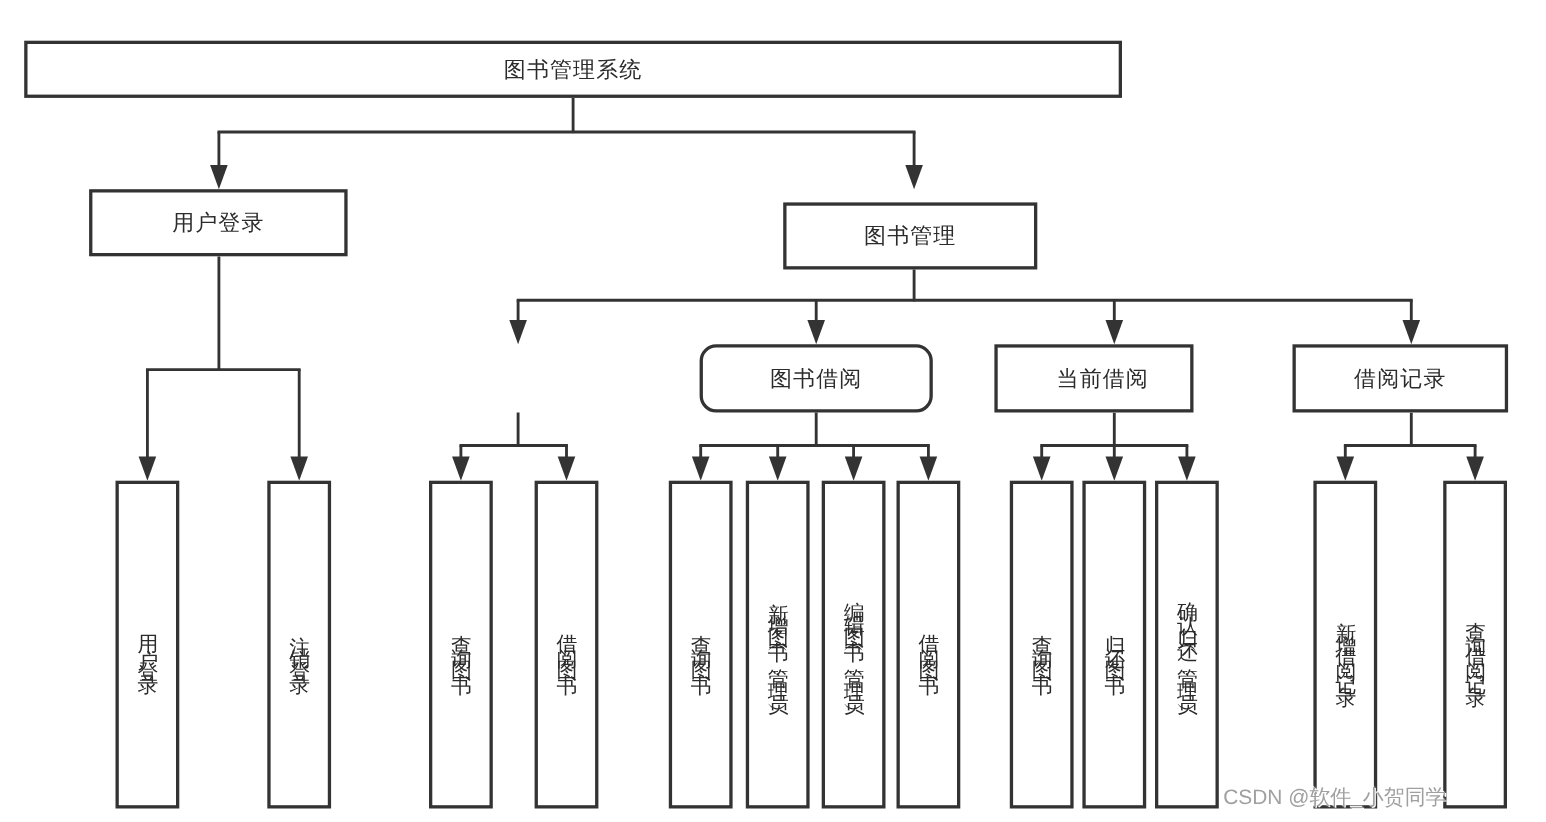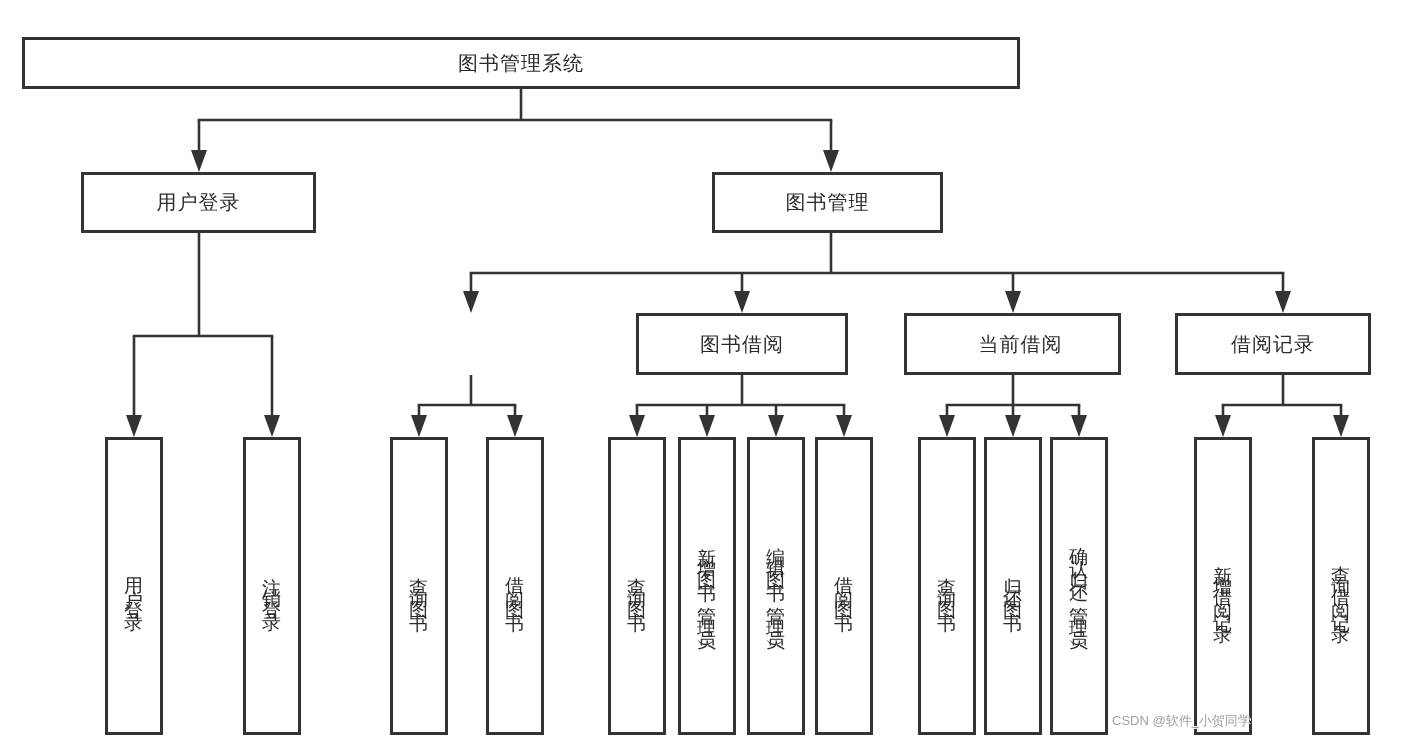--- a/index.html
+++ b/index.html
@@ -33,21 +33,21 @@
     color: var(--text);
     display: flex;
     align-items: center;
     justify-content: center;
     z-index: 1;
     font-weight: 500;
   }
   .node.h { font-size: 20px; letter-spacing: 1px; }
   .root  { left: 22px;  top: 10px;  width: 998px; height: 52px; margin-top: 27px; }
   .lvl1a { left: 81px;  top: 172px; width: 235px; height: 61px; }
-  .lvl1b { left: 712px; top: 172px; width: 231px; height: 61px; text-align: right; }
+  .lvl1b { left: 712px; top: 184px; width: 231px; height: 61px; text-align: right; }
   .lvl2  { top: 313px; width: 215px; height: 62px; }
   .leaf {
     position: absolute;
     top: 437px;
     width: 58px;
     height: 298px;
     border: 3px solid var(--line);
     background: var(--bg);
     color: var(--text);
     display: flex;
@@ -58,21 +58,21 @@
     letter-spacing: 12px;
     line-height: 1;
     z-index: 1;
     font-weight: 500;
     white-space: nowrap;
   }
   .watermark {
     position: absolute;
     left: 1112px;
     top: 712px;
-    font-size: 13px;
+    font-size: 19px;
     color: var(--wm);
     z-index: 3;
     text-shadow: 0 0 2px #ffffff, 1px 1px 0 #ffffff, -1px -1px 0 #ffffff;
     white-space: nowrap;
     text-align: center;
   }
 </style>
 </head>
 <body>
 
@@ -152,22 +152,22 @@
       <line x1="1341" y1="405" x2="1341" y2="417"></line>
       <polygon points="1333,415 1349,415 1341,437"></polygon>
     </g>
   </svg>
 
   <div class="node h root">图书管理系统</div>
 
   <div class="node h lvl1a">用户登录</div>
   <div class="node h lvl1b">图书管理</div>
 
-  <div class="node h lvl2" style="left:636px; width:212px;">图书借阅</div>
-  <div class="node h lvl2" style="left:904px; width:217px;padding-left:16px;">当前借阅</div>
+  <div class="node h lvl2" style="left:636px; width:212px;border-radius:15px;">图书借阅</div>
+  <div class="node h lvl2" style="left:904px; width:181px;padding-left:16px;">当前借阅</div>
   <div class="node h lvl2" style="left:1175px; width:196px;">借阅记录</div>
 
   <div class="leaf" style="left:105px;">用户登录</div>
   <div class="leaf" style="left:243px;">注销登录</div>
 
   <div class="leaf" style="left:390px;">查询图书</div>
   <div class="leaf" style="left:486px;">借阅图书</div>
 
   <div class="leaf" style="left:608px;">查询图书</div>
   <div class="leaf" style="left:678px;">新增图书（管理员）</div>

